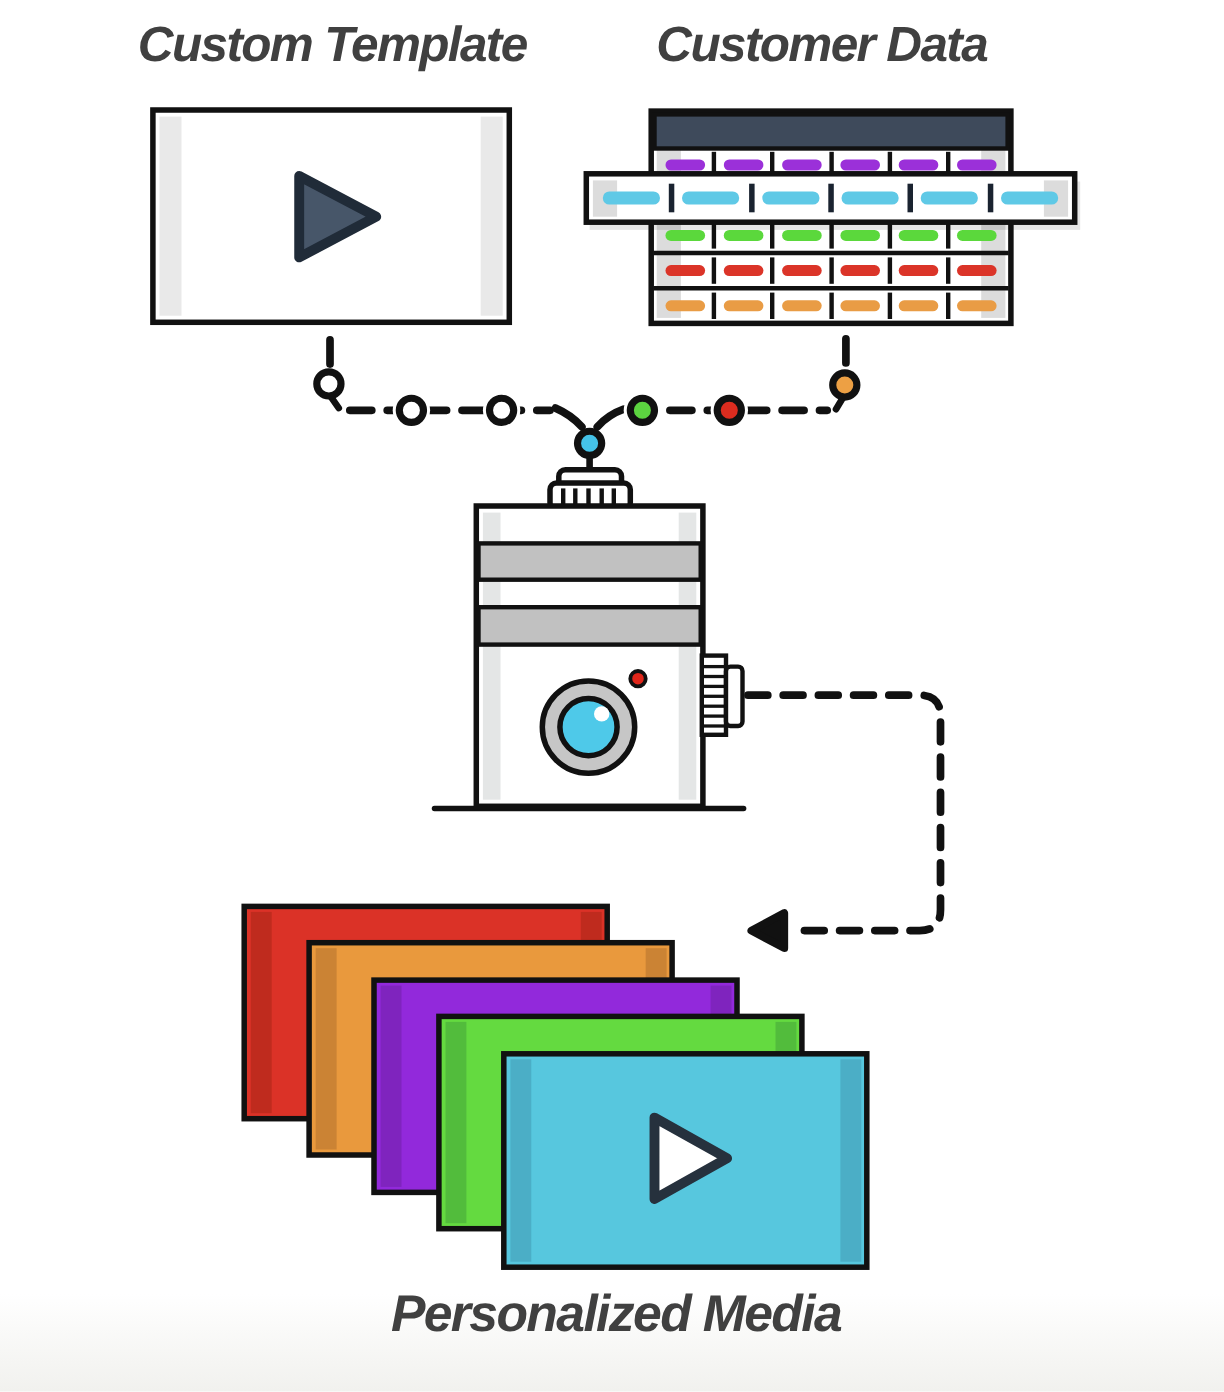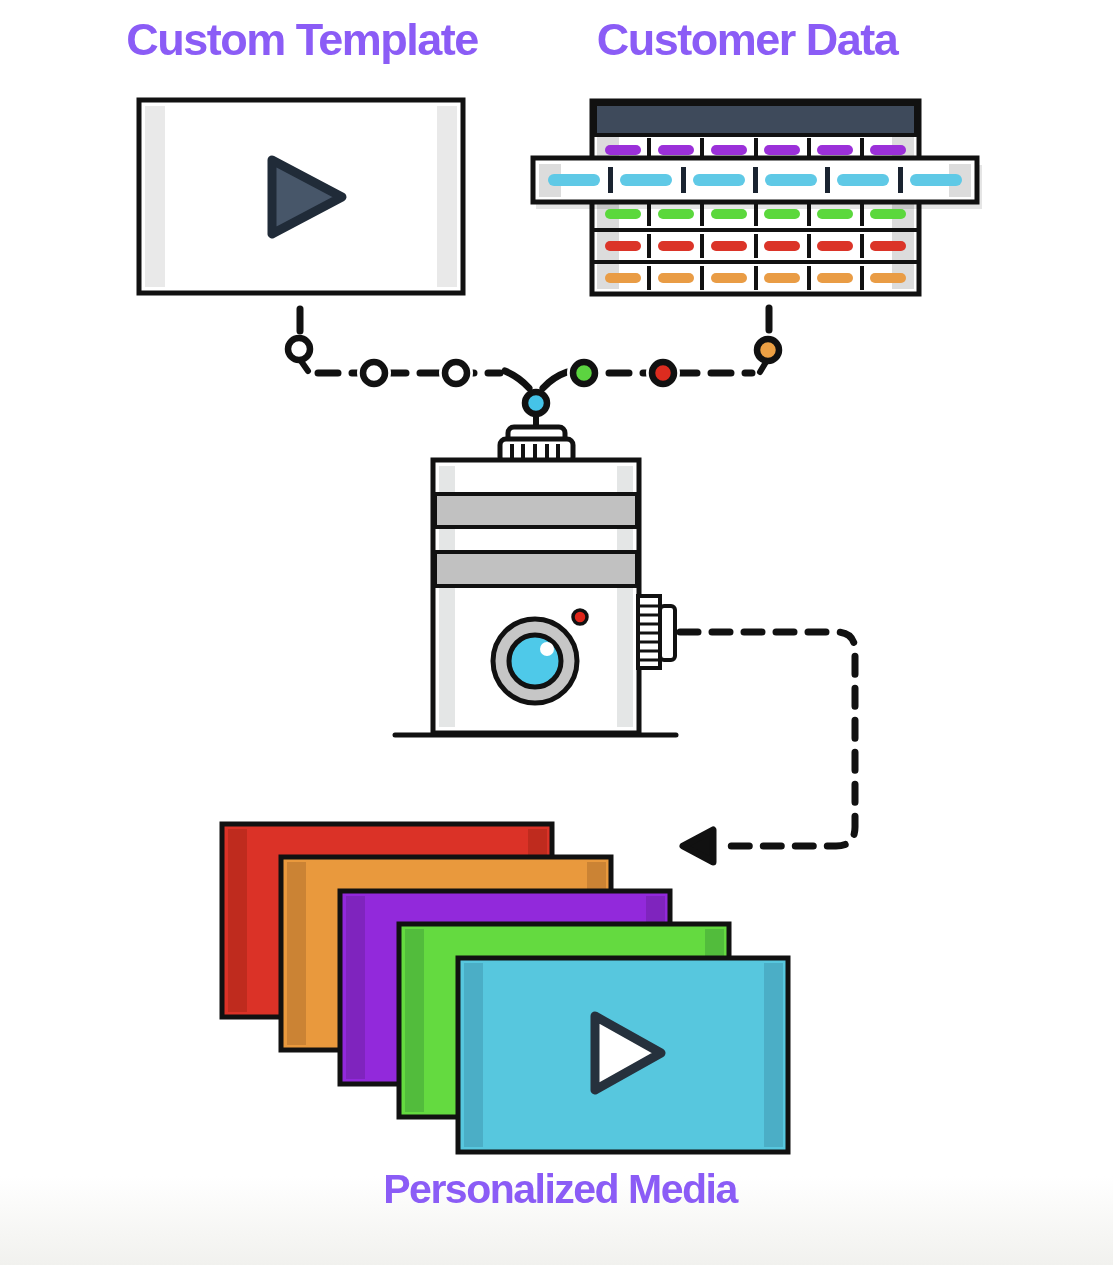--- a/index.html
+++ b/index.html
@@ -6,29 +6,29 @@
   body{
     width:1113px;height:1265px;
     background:linear-gradient(180deg,#ffffff 0%,#ffffff 93%,#f1f1ee 100%);
     font-family:"Liberation Sans",sans-serif;
     overflow:hidden;
   }
   .stage{position:relative;width:1113px;height:1265px;}
   .stage svg{position:absolute;left:0;top:0;}
   .diagram-title{
     position:absolute;
-    font-weight:bold;
-    color:#8b5cf6;
+    font-weight:bold;font-style:italic;
+    color:#404040;
     text-align:center;
     letter-spacing:-1.5px;
     white-space:nowrap;
   }
   #title-template{left:97px;top:14px;width:410px;font-size:45px;}
   #title-data{left:542px;top:14px;width:410px;font-size:45px;}
-  #title-output{left:305px;top:1166px;width:510px;font-size:41px;}
+  #title-output{left:305px;top:1166px;width:510px;font-size:47px;}
 </style>
 </head>
 <body>
 
 <div class="stage">
 
   <div id="title-template" class="diagram-title">Custom Template</div>
   <div id="title-data" class="diagram-title">Customer Data</div>
   <div id="title-output" class="diagram-title">Personalized Media</div>
 

